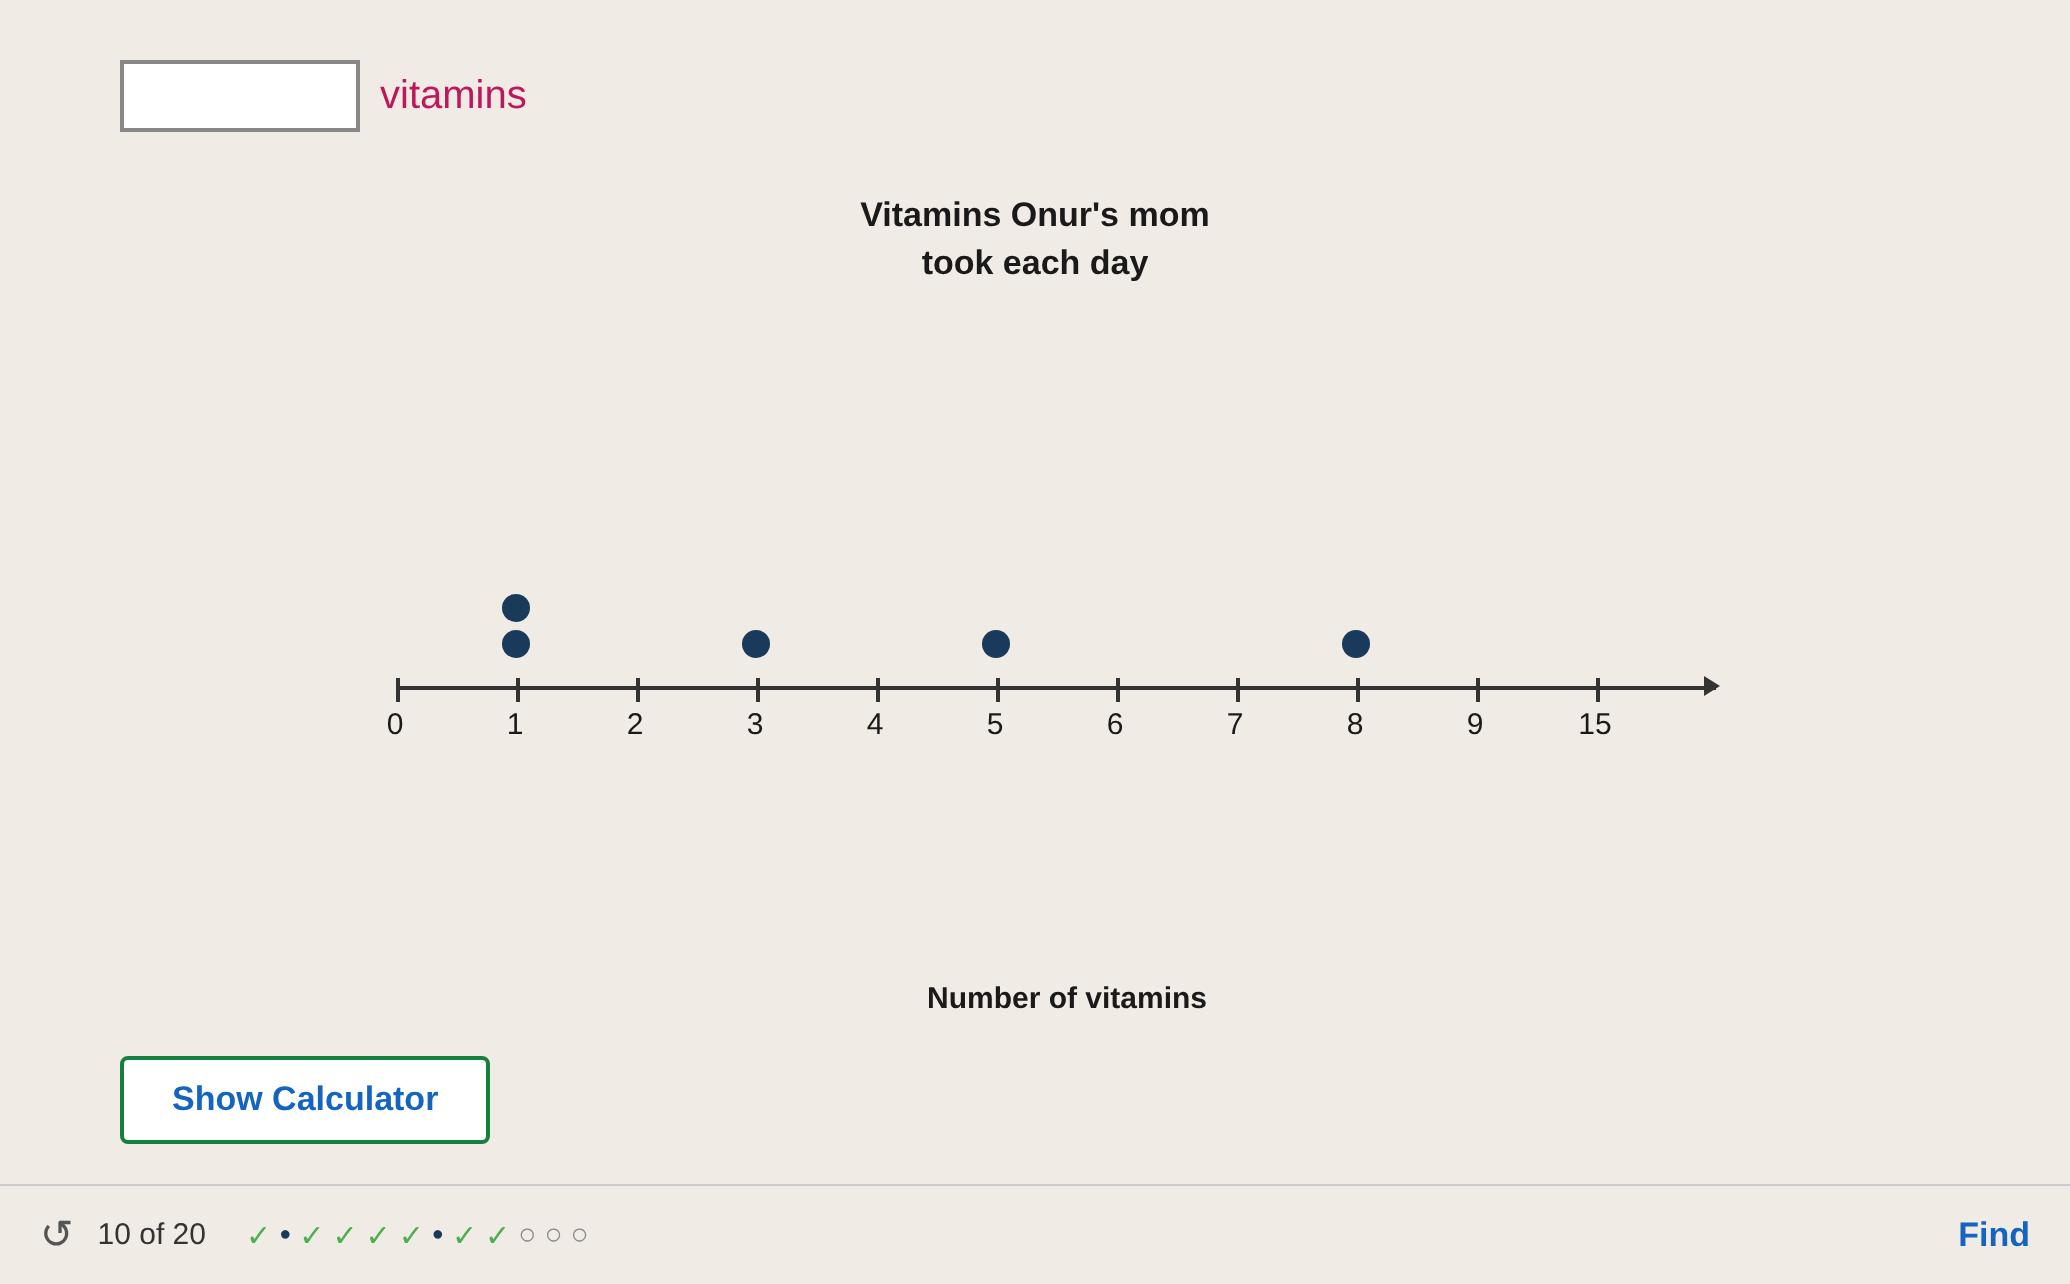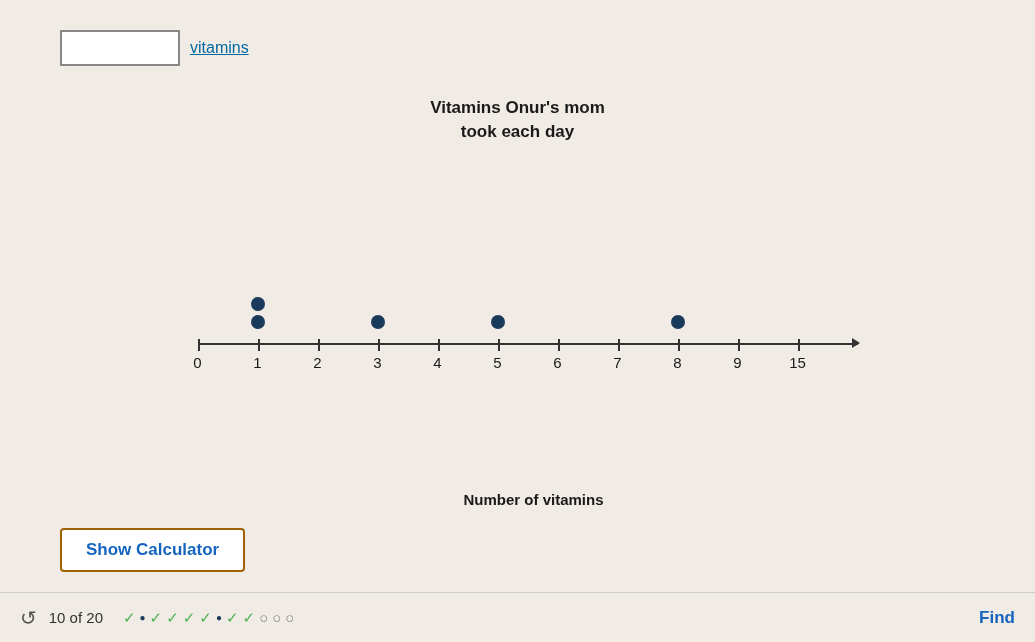--- a/index.html
+++ b/index.html
@@ -35,23 +35,22 @@
       margin-bottom: 20px;
     }
     .answer-box {
       width: 120px;
       height: 36px;
       border: 2px solid #888;
       background: white;
       display: inline-block;
     }
     .vitamins-label {
-      font-size: 16px;
-      color: #0369a1;
-      text-decoration: underline;
+      font-size: 20px;
+      color: #be185d;
     }
     .chart-area {
       display: flex;
       flex-direction: column;
       align-items: center;
       margin-top: 10px;
       flex: 1;
       justify-content: space-between;
     }
     .chart-title {
@@ -110,21 +109,21 @@
     }
     .axis-xlabel {
       font-size: 15px;
       font-weight: 600;
       color: #1a1a1a;
       margin-top: 8px;
       margin-left: 32px;
     }
     .show-calculator-btn {
       display: inline-block;
-      border: 2px solid #a16207;
+      border: 2px solid #15803d;
       background: white;
       padding: 10px 24px;
       font-size: 17px;
       font-weight: 700;
       color: #1565c0;
       cursor: pointer;
       border-radius: 4px;
       margin-top: 20px;
       align-self: flex-start;
     }

